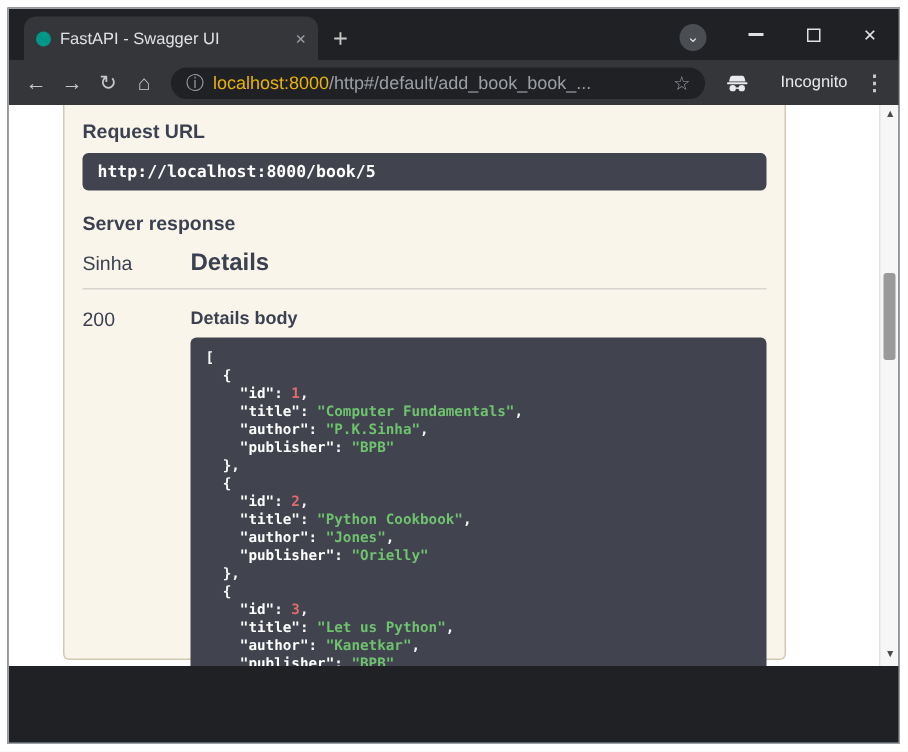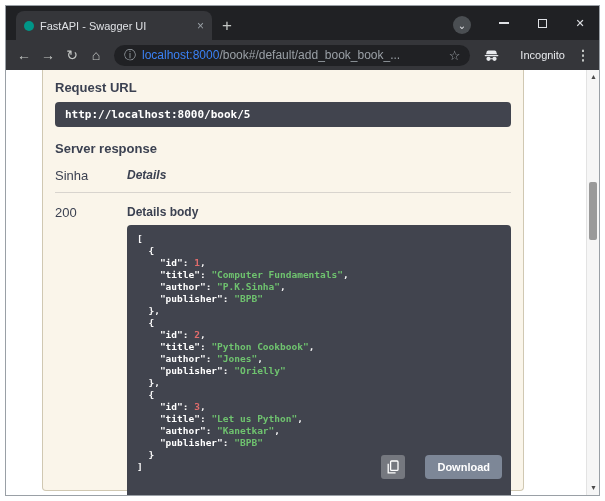--- a/index.html
+++ b/index.html
@@ -19,39 +19,39 @@
   .win-btn { width:38px; height:34px; display:flex; align-items:center; justify-content:center; color:#dfe1e5; font-size:11px; align-self:flex-start; }
   .min-glyph { width:10px; height:1.5px; background:#dfe1e5; }
   .max-glyph { width:9px; height:9px; border:1.2px solid #dfe1e5; }
 
   
   .toolbar { height:30px; background:var(--chrome-toolbar,#35363a); display:flex; align-items:center; padding:0 8px; gap:4px; }
   .nav-ic { color:#c4c7c5; font-size:14px; width:20px; text-align:center; line-height:20px; }
   .addr { flex:1; height:21px; background:var(--chrome-dark,#202124); border-radius:11px; display:flex; align-items:center; padding:0 10px; gap:6px; margin:0 4px; min-width:0; }
   .addr .info { color:#9aa0a6; font-size:12px; line-height:12px; flex:0 0 auto; }
   .url { font-size:12px; white-space:nowrap; overflow:hidden; text-overflow:ellipsis; flex:1; min-width:0; }
-  .url .host { color:#3b82f6; }
+  .url .host { color:#eab308; }
   .url .path { color:#9aa0a6; }
   .star { color:#9aa0a6; font-size:13px; line-height:13px; flex:0 0 auto; }
   .incog { display:flex; align-items:center; gap:21px; color:#e8eaed; font-size:11px; padding:0 6px; }
   .menu { color:#c4c7c5; font-size:14px; font-weight:bold; width:16px; text-align:center; }
 
   
-  .content { position:relative; height:425px; background:#fff; overflow:hidden; }
+  .content { position:relative; height:374px; background:#fff; overflow:hidden; }
   .vscroll { position:absolute; top:0; right:0; bottom:0; width:13px; background:#f6f6f6; border-left:1px solid #e3e3e3; }
   .vscroll .arr { position:absolute; left:0; width:13px; height:14px; color:#4a4a4a; font-size:7px; text-align:center; line-height:14px; }
   .arr-up { top:0; } .arr-dn { bottom:0; }
   .thumb { position:absolute; left:2px; right:2px; top:112px; height:58px; background:#9a9a9a; border-radius:2px; }
 
   .panel { position:absolute; left:36px; top:0; width:482px; bottom:4px; background:var(--panel-bg,#faf5ea); border:1px solid var(--panel-border,#d0c8b2); border-top:none; border-radius:0 0 4px 4px; padding:10px 12px; color:#3b4151; }
   .req-label { font-size:13px; font-weight:700; line-height:16px; margin-bottom:6px; }
   .url-box { background:var(--code-bg,#41444e); border-radius:4px; height:25px; line-height:25px; padding:0 10px; font-family:"DejaVu Sans Mono", monospace; font-size:11px; font-weight:700; color:#fff; margin-bottom:14px; white-space:nowrap; overflow:hidden; }
   .server-label { font-size:13px; font-weight:600; line-height:15px; margin-bottom:12px; }
   .thead { display:flex; font-size:13px; line-height:15px; padding-bottom:9px; border-bottom:1px solid rgba(59,65,81,.18); }
-  .thead .dh { font-size:12px; font-weight:600;font-style:italic; }
+  .thead .dh { font-size:16px; font-weight:600; }
   .ccol { width:72px; flex:0 0 auto; }
   .dcol { flex:1; min-width:0; }
   .trow { display:flex; padding-top:12px; }
   .status-code { font-size:13px; line-height:15px; }
   .resp-label { font-size:12px; font-weight:600; line-height:14px; margin-bottom:6px; }
 
   .code-block { position:relative; background:var(--code-bg,#41444e); border-radius:4px; height:286px; padding:8px 10px; overflow:hidden; }
   .code-block pre { font-family:"DejaVu Sans Mono", monospace; font-size:9.5px; line-height:12px; color:#fff; font-weight:600; }
   .jk { color:var(--json-key,#ffffff); font-weight:700; }
   .jp { color:#f8f8f8; }
@@ -86,21 +86,21 @@
       <span class="win-btn">✕</span>
     </div>
 
     <div class="toolbar">
       <span class="nav-ic">←</span>
       <span class="nav-ic">→</span>
       <span class="nav-ic">↻</span>
       <span class="nav-ic">⌂</span>
       <div class="addr">
         <span class="info">ⓘ</span>
-        <span class="url"><span class="host">localhost:8000</span><span class="path">/book#/default/add_book_book_...</span></span>
+        <span class="url"><span class="host">localhost:8000</span><span class="path">/http#/default/add_book_book_...</span></span>
         <span class="star">☆</span>
       </div>
       <span class="incog">
         <svg width="15" height="13" viewBox="0 0 24 20" fill="#e8eaed">
             <path d="M7 2c-1.8 0-2.6 1.2-3 3l-.8 3h17.6L20 5c-.4-1.8-1.2-3-3-3z"></path>
             <rect x="1" y="9" width="22" height="2" rx="1"></rect>
             <circle cx="7.2" cy="15.2" r="3.4"></circle>
             <circle cx="16.8" cy="15.2" r="3.4"></circle>
             <rect x="10" y="14.4" width="4" height="1.6"></rect>
           </svg>

